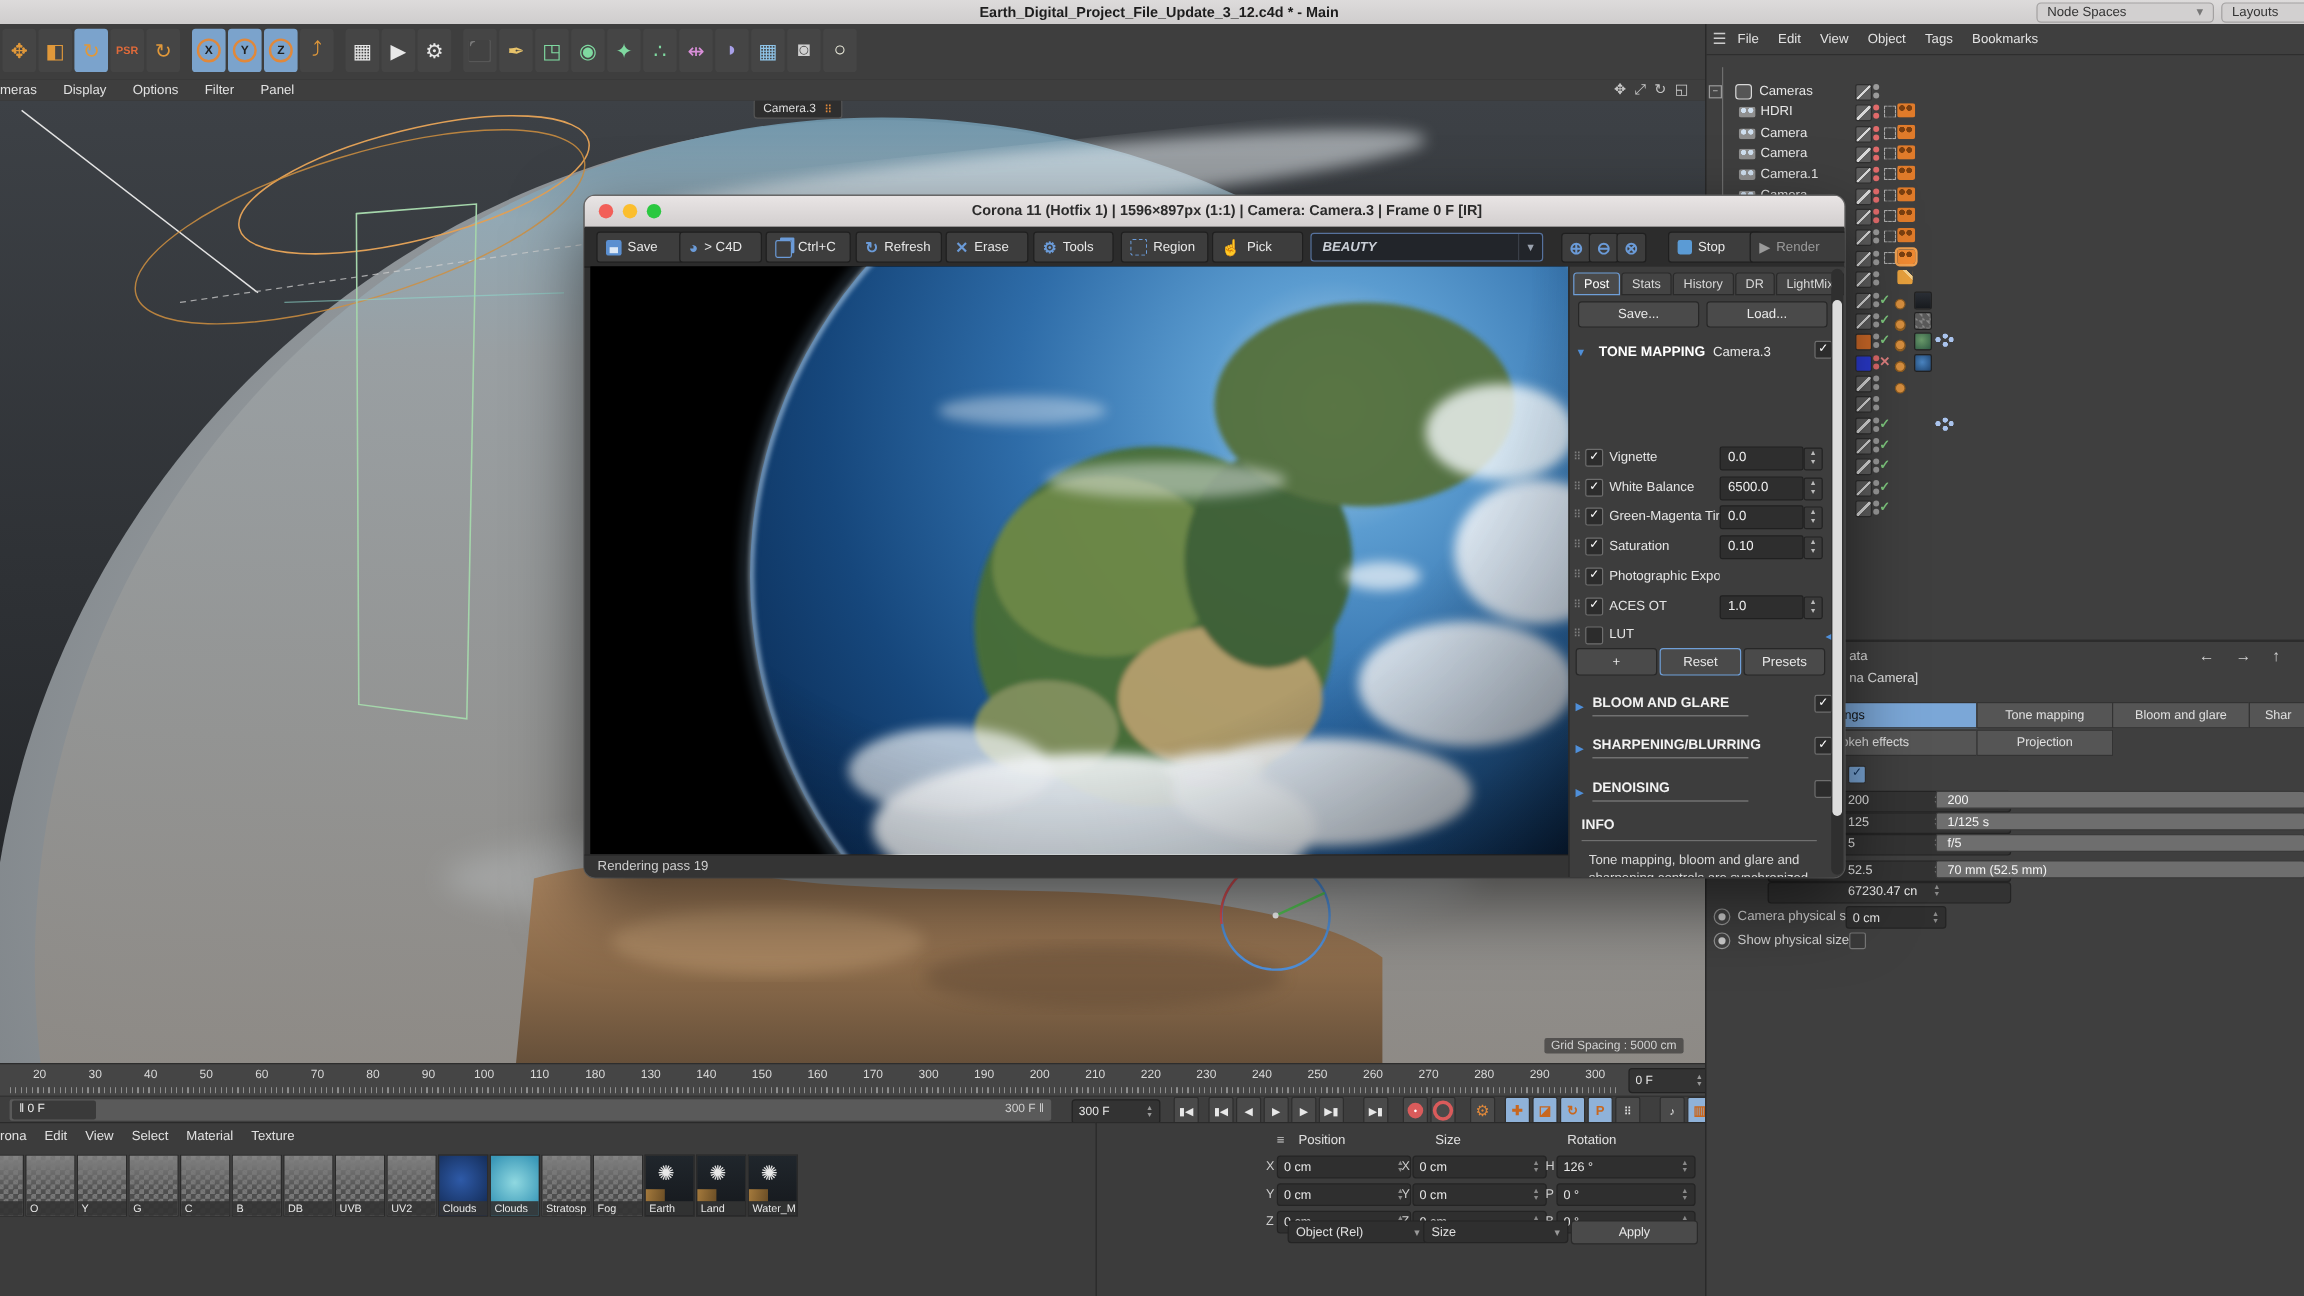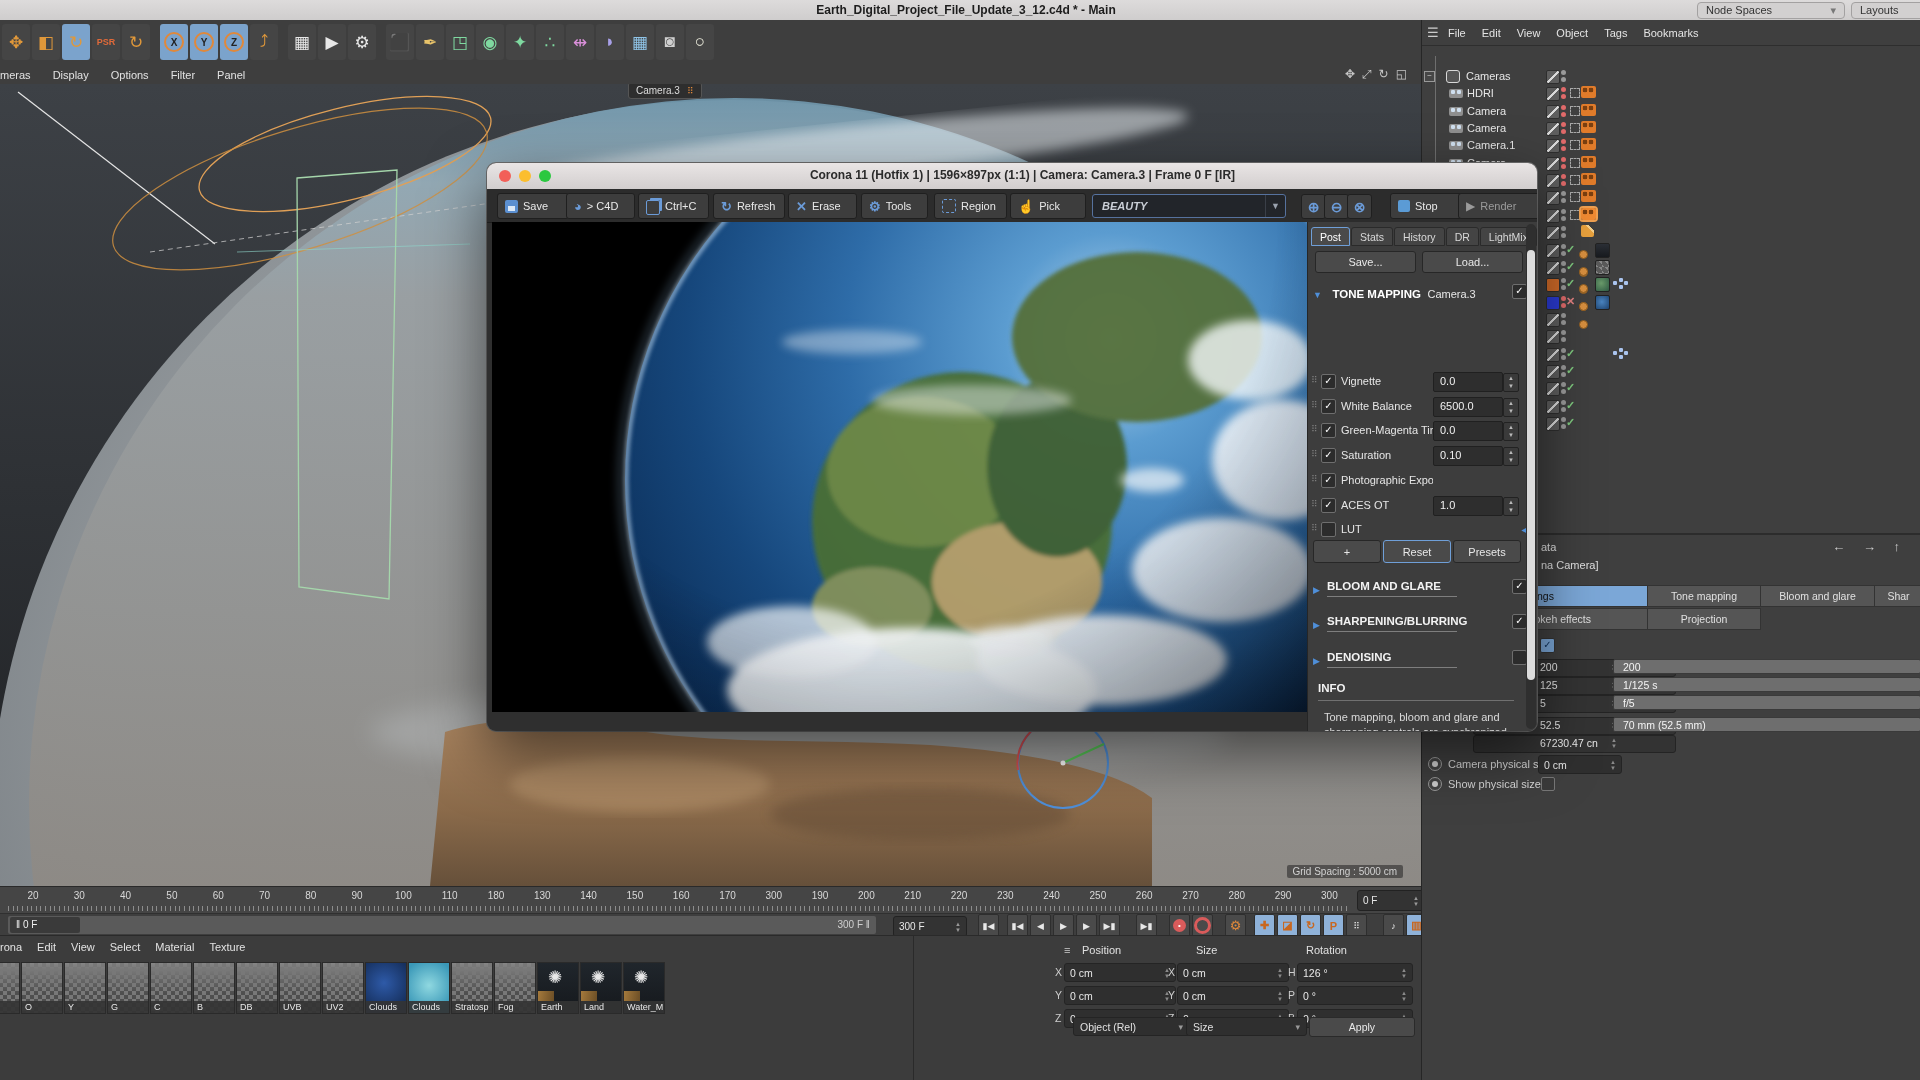--- a/index.html
+++ b/index.html
@@ -907,20 +907,21 @@
           <ellipse cx="520" cy="418" rx="42" ry="14" opacity="0.8"></ellipse>
           <ellipse cx="660" cy="258" rx="32" ry="12" opacity="0.7"></ellipse>
           <ellipse cx="480" cy="178" rx="100" ry="15" opacity="0.45"></ellipse>
           <ellipse cx="360" cy="120" rx="70" ry="12" opacity="0.4"></ellipse>
         </g>
         <circle cx="525" cy="258" r="392" fill="url(#night)"></circle>
         <circle cx="525" cy="258" r="391" fill="none" stroke="#cfe6fa" stroke-width="3" opacity="0.8" filter="url(#b2)"></circle>
         <circle cx="525" cy="258" r="396" fill="none" stroke="#9cc8ee" stroke-width="7" opacity="0.25" filter="url(#b5)"></circle>
       </svg>
     </div>
+    <div id="cr-status" class="abs">Rendering pass 19</div>
 
     <div id="cr-panel" class="abs">
       <div id="cr-tabs" class="abs">
           <div class="crtab active">Post</div>
           <div class="crtab">Stats</div>
           <div class="crtab">History</div>
           <div class="crtab">DR</div>
           <div class="crtab">LightMix</div>
         </div>
       <div class="crsl">

